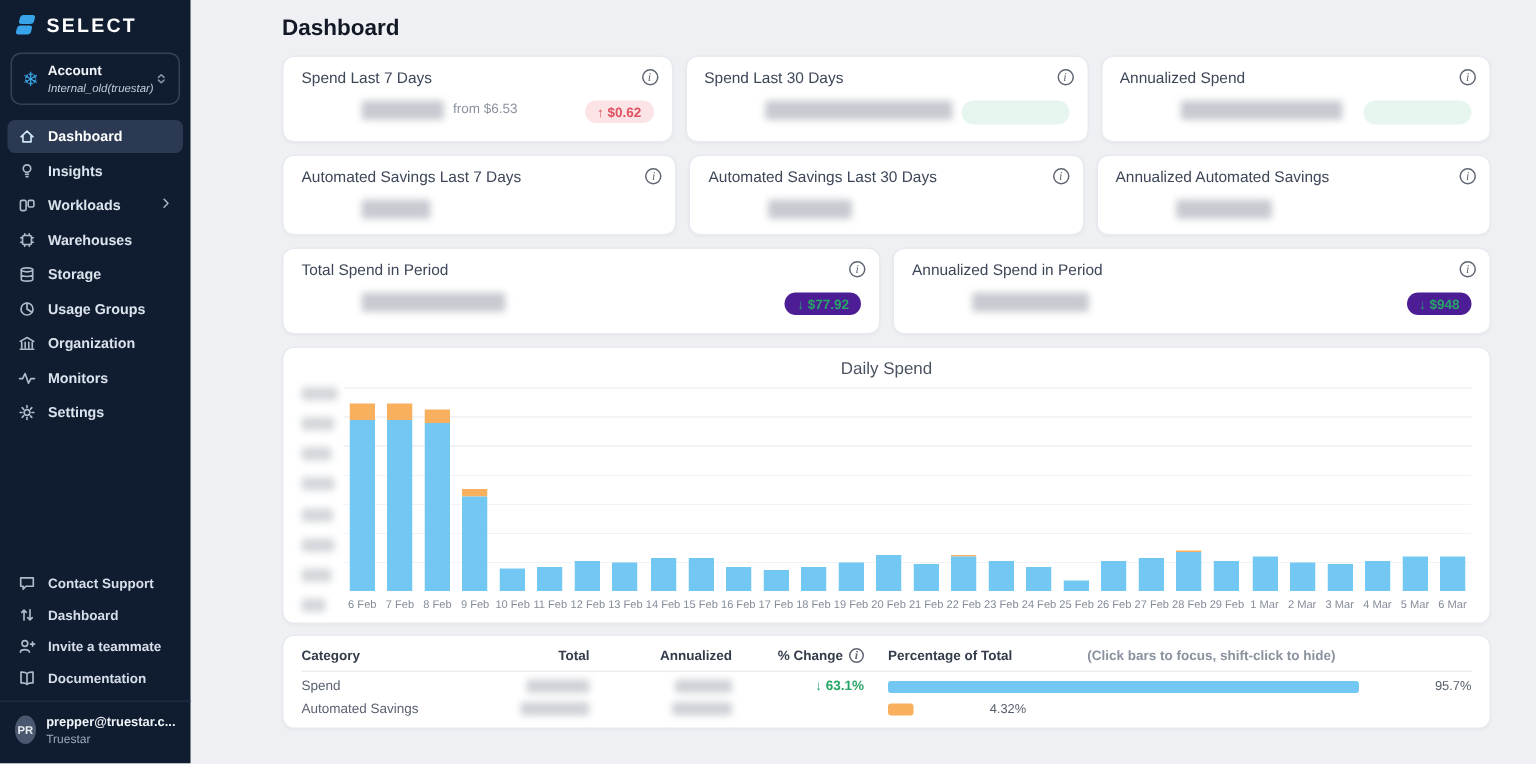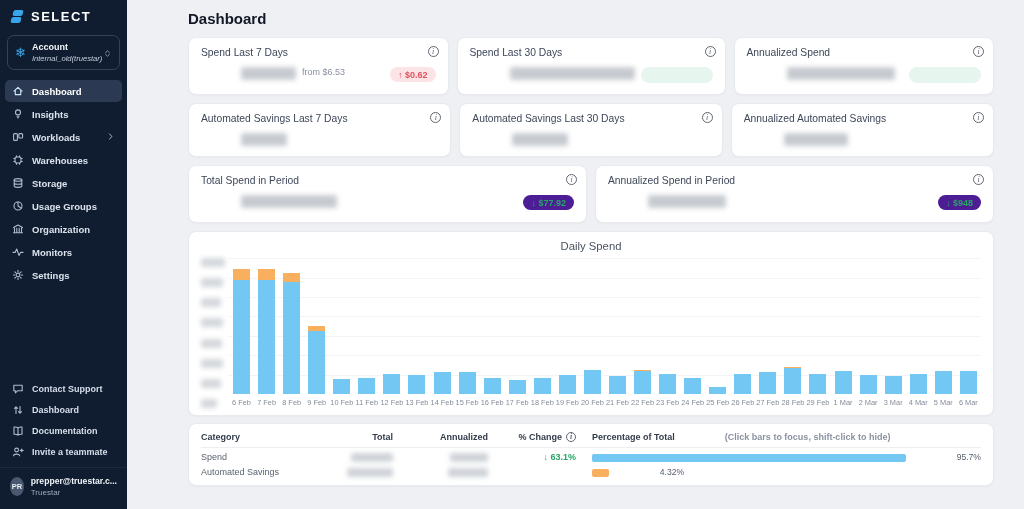--- a/index.html
+++ b/index.html
@@ -198,30 +198,30 @@
       <span>Contact Support</span>
     </div>
     <div class="foot-item">
       <svg class="ic" viewBox="0 0 12 12">
           <path d="M4 9.4 V2.8 M4 2.8 L2.5 4.3 M4 2.8 L5.5 4.3 M8 2.6 V9.2 M8 9.2 L6.5 7.7 M8 9.2 L9.5 7.7"></path>
         </svg>
       <span>Dashboard</span>
     </div>
     <div class="foot-item">
       <svg class="ic" viewBox="0 0 12 12">
-          <path d="M6 3 C4.8 1.9 2 2.1 2 2.1 V9.3 C2 9.3 4.8 9.1 6 10.2 C7.2 9.1 10 9.3 10 9.3 V2.1 C10 2.1 7.2 1.9 6 3 Z M6 3 V10"></path>
-        </svg>
-      <span>Documentation</span>
-    </div>
-    <div class="foot-item">
-      <svg class="ic" viewBox="0 0 12 12">
           <circle cx="4.6" cy="4" r="1.9"></circle>
           <path d="M1.6 9.8 C1.6 7.5 7.6 7.5 7.6 9.8 M9.7 3 V5.8 M8.3 4.4 H11.1"></path>
         </svg>
       <span>Invite a teammate</span>
+    </div>
+    <div class="foot-item">
+      <svg class="ic" viewBox="0 0 12 12">
+          <path d="M6 3 C4.8 1.9 2 2.1 2 2.1 V9.3 C2 9.3 4.8 9.1 6 10.2 C7.2 9.1 10 9.3 10 9.3 V2.1 C10 2.1 7.2 1.9 6 3 Z M6 3 V10"></path>
+        </svg>
+      <span>Documentation</span>
     </div>
     <div class="user-row">
       <div class="avatar">PR</div>
       <div>
         <div class="user-email">prepper@truestar.c...</div>
         <div class="user-org">Truestar</div>
       </div>
     </div>
   </div>
 </aside>

